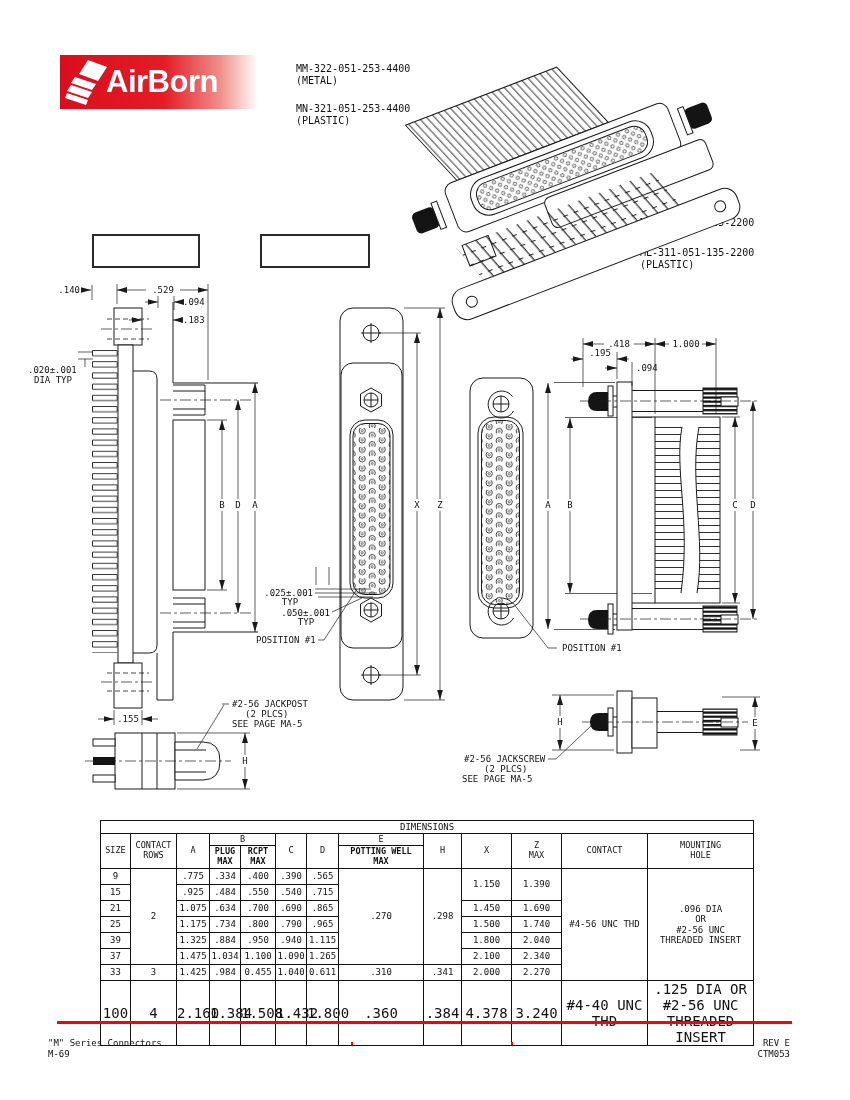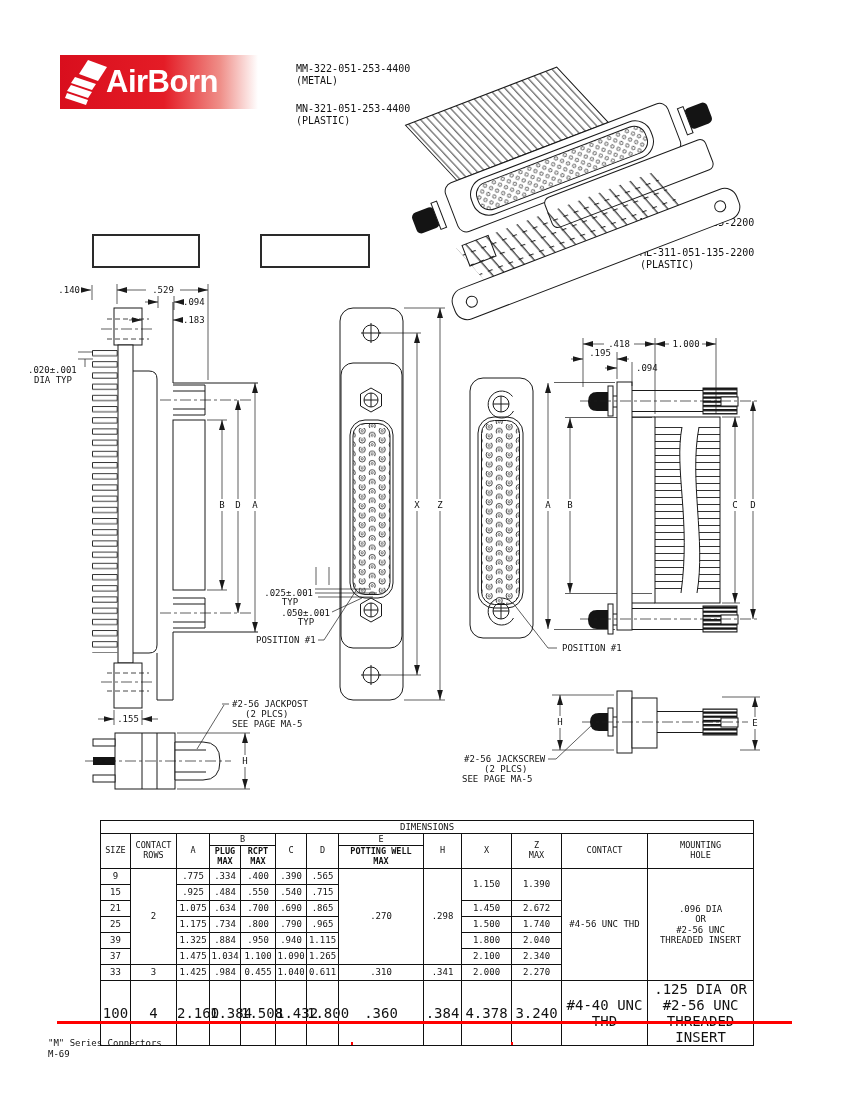--- a/index.html
+++ b/index.html
@@ -457,21 +457,21 @@
       <td>.715</td>
     </tr>
     <tr class="r">
       <td>21</td>
       <td>1.075</td>
       <td>.634</td>
       <td>.700</td>
       <td>.690</td>
       <td>.865</td>
       <td>1.450</td>
-      <td>2.672</td>
+      <td>1.690</td>
     </tr>
     <tr class="r">
       <td>25</td>
       <td>1.175</td>
       <td>.734</td>
       <td>.800</td>
       <td>.790</td>
       <td>.965</td>
       <td>1.500</td>
       <td>1.740</td>
@@ -527,14 +527,16 @@
 THREADED INSERT</td>
     </tr>
   </tbody>
     </table>
 
   <div class="abs redline" style="left:57px;top:1021px;width:735px;height:3px;"></div>
   <div class="abs reddot" style="left:351px;top:1042px;"></div>
   <div class="abs reddot" style="left:511px;top:1042px;"></div>
   <div class="abs footer" style="left:48px;top:1038px;">"M" Series Connectors
 M-69</div>
+  <div class="abs footer fr" style="left:600px;top:1038px;width:190px;">REV E
+CTM053</div>
 
 </div>
 
 </body></html>

